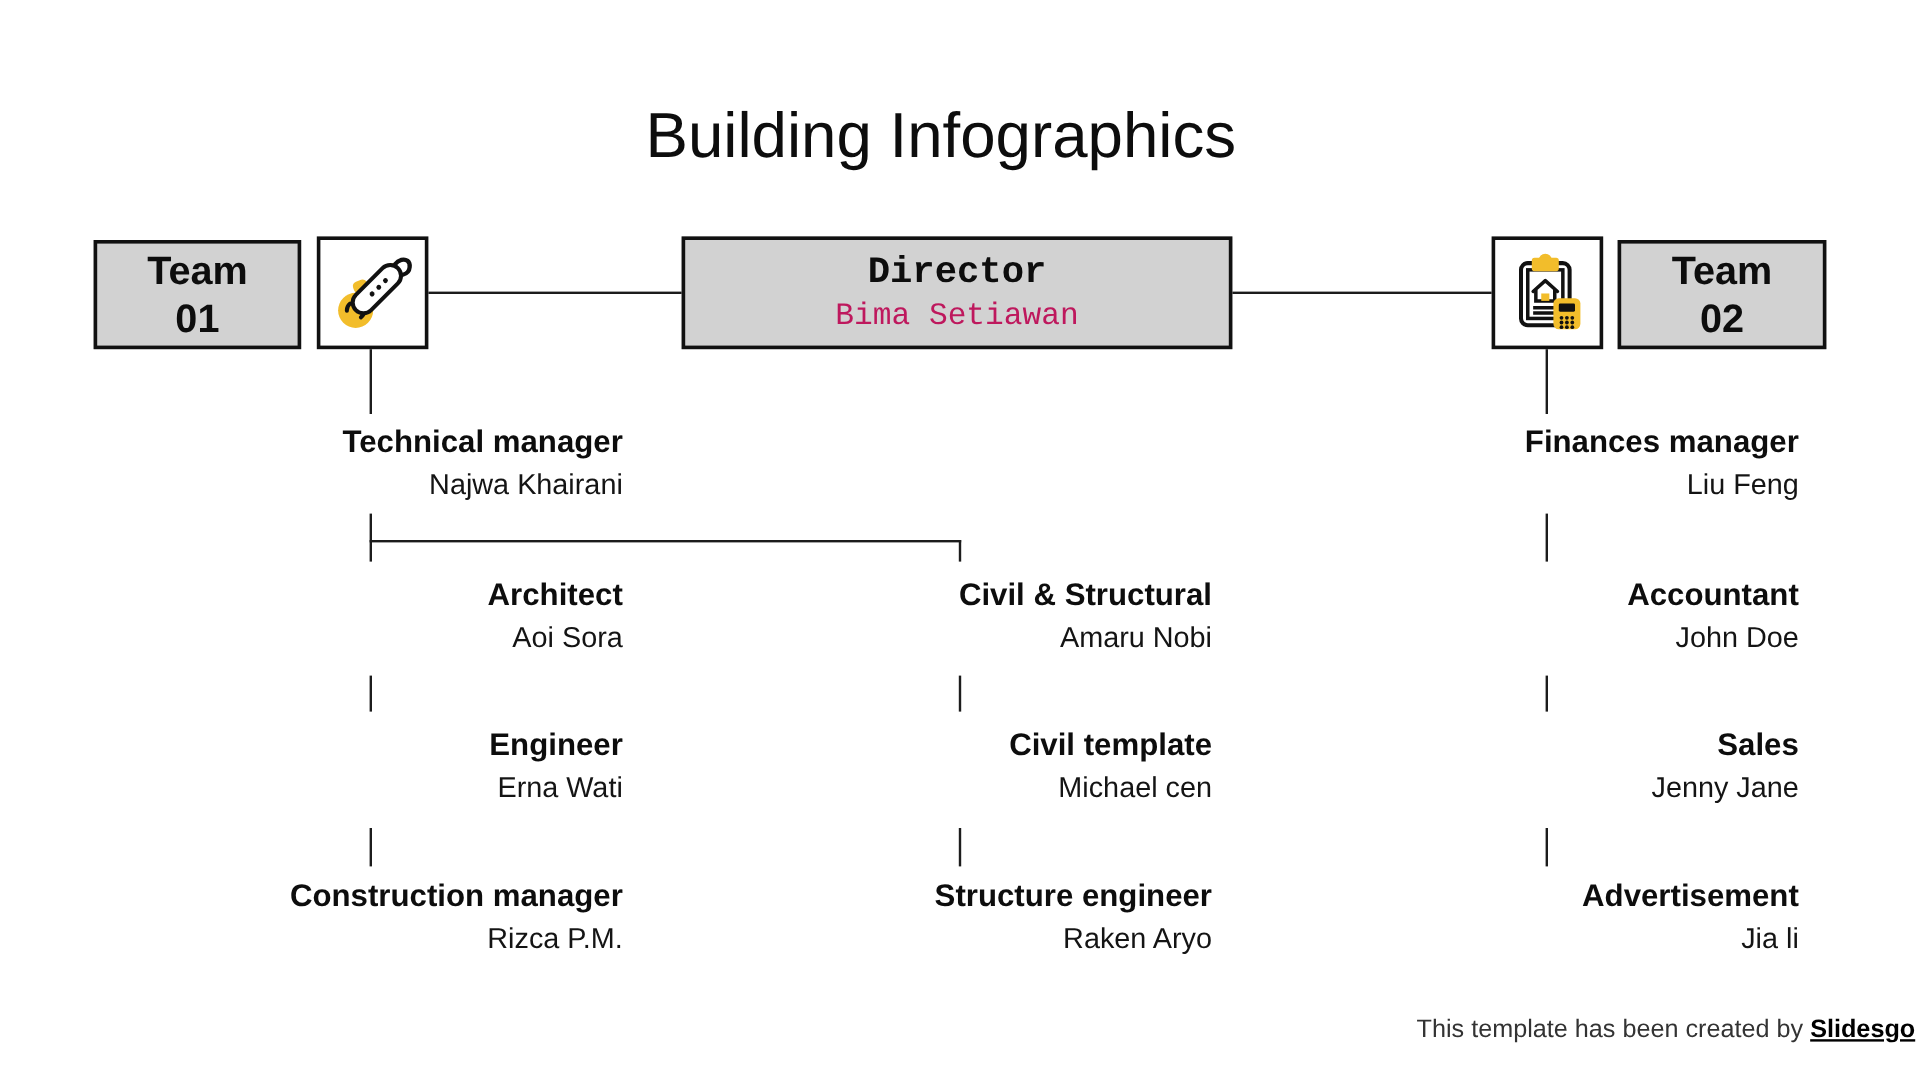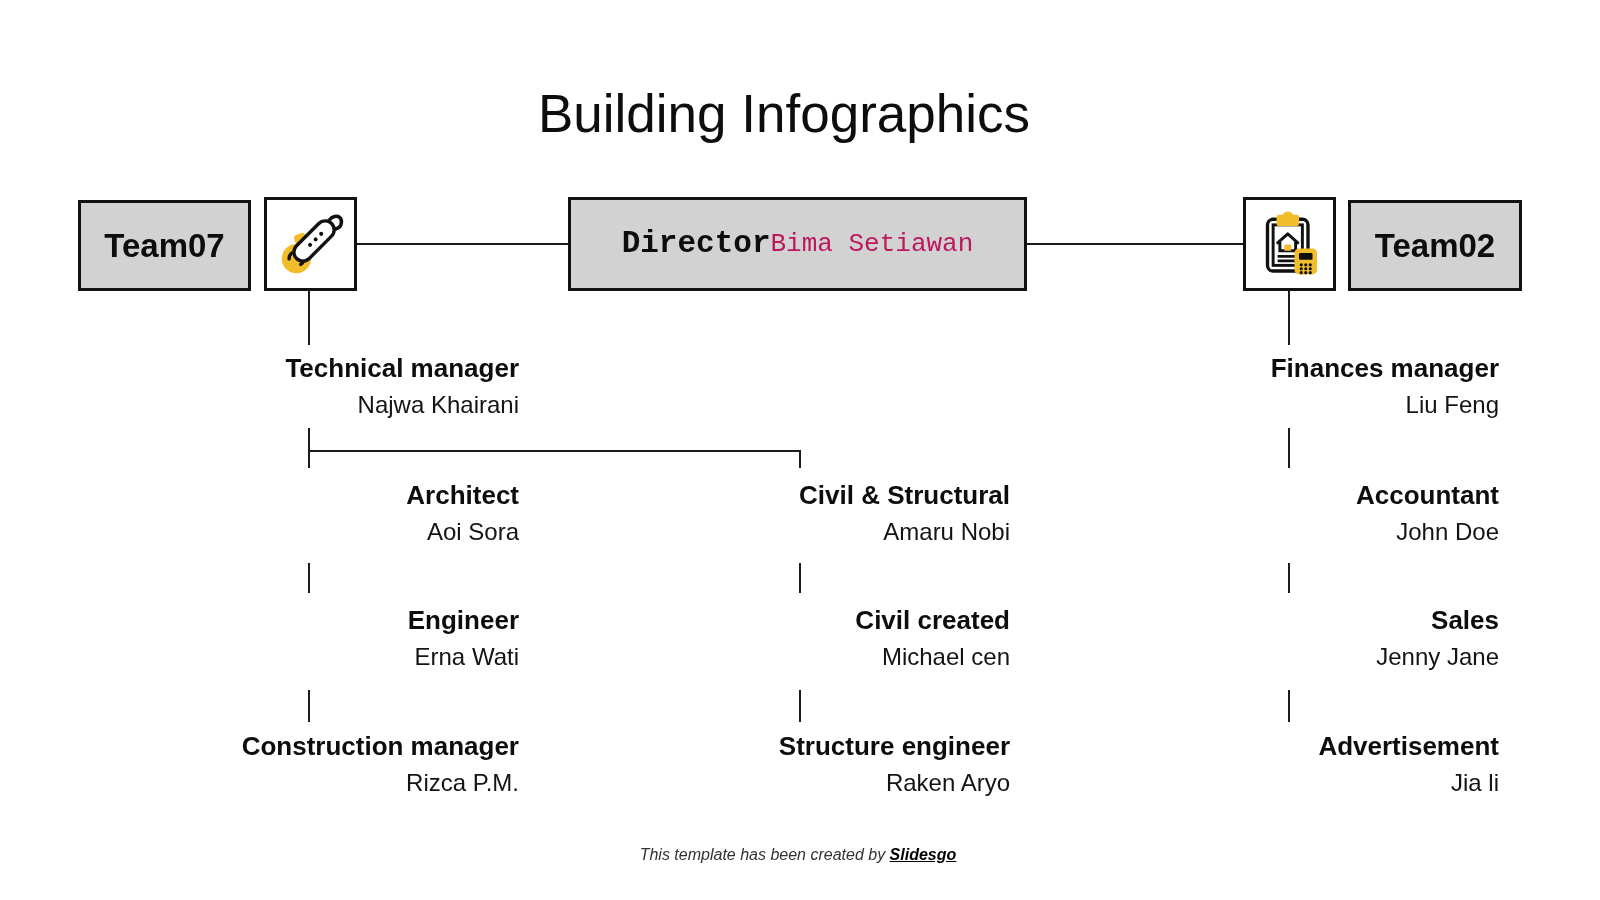--- a/index.html
+++ b/index.html
@@ -6,50 +6,50 @@
   .stage {
     position:relative; width:1600px; height:900px; background:#ffffff;
     font-family:"Liberation Sans", sans-serif; color:#111; overflow:hidden;
   }
   .title {
     position:absolute; top:84px; left:0; width:1568px; text-align:center;
     font-size:53px; font-weight:normal; color:#0d0d0d; line-height:60px;
   }
   .box {
     position:absolute; box-sizing:border-box; border:3px solid #111;
-    display:flex; flex-direction:row; align-items:center; justify-content:center;text-align:center;
+    display:flex; flex-direction:column; align-items:center; justify-content:center;text-align:center;
   }
   .box.gray { background:#d2d2d2; }
   .box.white { background:#ffffff; }
   .team-line { font-size:33px; font-weight:bold; line-height:40px; color:#0d0d0d; }
   .director-title { font-size:31px; font-weight:bold; line-height:38px; color:#0d0d0d; }
   .director-name { font-size:26px; line-height:32px; color:#be185d; }
   .hline, .vline { position:absolute; background:#1c1c1c; }
   .hline { height:2px; }
   .vline { width:2px; }
   .node { position:absolute; width:420px; text-align:right; }
   .node-title { font-size:26px; font-weight:bold; line-height:36px; color:#0d0d0d; }
   .node-name { font-size:24px; line-height:38px; color:#141414; }
   .footer {
-    position:absolute; top:846px; left:0; width:1596px; text-align:center;
-    font-size:16px; color:#333333;font-style:italic;
+    position:absolute; top:846px; left:0; width:1596px; text-align:right;
+    font-size:21px; color:#333333;
   }
   .footer .brand { font-weight:bold; color:#000; text-decoration:underline; cursor:pointer; }
   .iconwrap { display:flex; align-items:center; justify-content:center; }
 </style>
 </head>
 <body>
 
 <div class="stage">
 
   <div class="title">Building Infographics</div>
 
   <div class="box gray" style="left:78px; top:200px; width:173px; height:91px;">
     <div class="team-line">Team</div>
-    <div class="team-line">07</div>
+    <div class="team-line">01</div>
   </div>
 
   <div class="box white iconwrap" style="left:264px; top:197px; width:93px; height:94px;">
     <svg viewBox="0 0 64 64" width="72" height="72">
       <path d="M46 18 C46 6, 60 4, 59 13 C58.5 19, 50 21, 47 16" fill="none" stroke="#111" stroke-width="3.2" stroke-linecap="round"></path>
       <rect x="42" y="11" width="8" height="7" rx="2" fill="#F2BD2B" transform="rotate(45 46 14.5)"></rect>
       <rect x="17" y="23" width="11" height="9" rx="3.5" fill="#F2BD2B" transform="rotate(-20 22 27)"></rect>
       <circle cx="19" cy="45" r="13" fill="#F2BD2B"></circle>
       <circle cx="19" cy="45" r="6.5" fill="none" stroke="#111" stroke-width="3" stroke-linecap="round" stroke-dasharray="6 14"></circle>
       <g transform="rotate(45 34 30)">
@@ -125,21 +125,21 @@
     <div class="node-title">Construction manager</div>
     <div class="node-name">Rizca P.M.</div>
   </div>
 
   <div class="node" style="left:590px; top:477px;">
     <div class="node-title">Civil &amp; Structural</div>
     <div class="node-name">Amaru Nobi</div>
   </div>
   <div class="vline" style="left:799px; top:563px; height:30px;"></div>
   <div class="node" style="left:590px; top:602px;">
-    <div class="node-title">Civil created</div>
+    <div class="node-title">Civil template</div>
     <div class="node-name">Michael cen</div>
   </div>
   <div class="vline" style="left:799px; top:690px; height:32px;"></div>
   <div class="node" style="left:590px; top:728px;">
     <div class="node-title">Structure engineer</div>
     <div class="node-name">Raken Aryo</div>
   </div>
 
   <div class="node" style="left:1079px; top:350px;">
     <div class="node-title">Finances manager</div>

